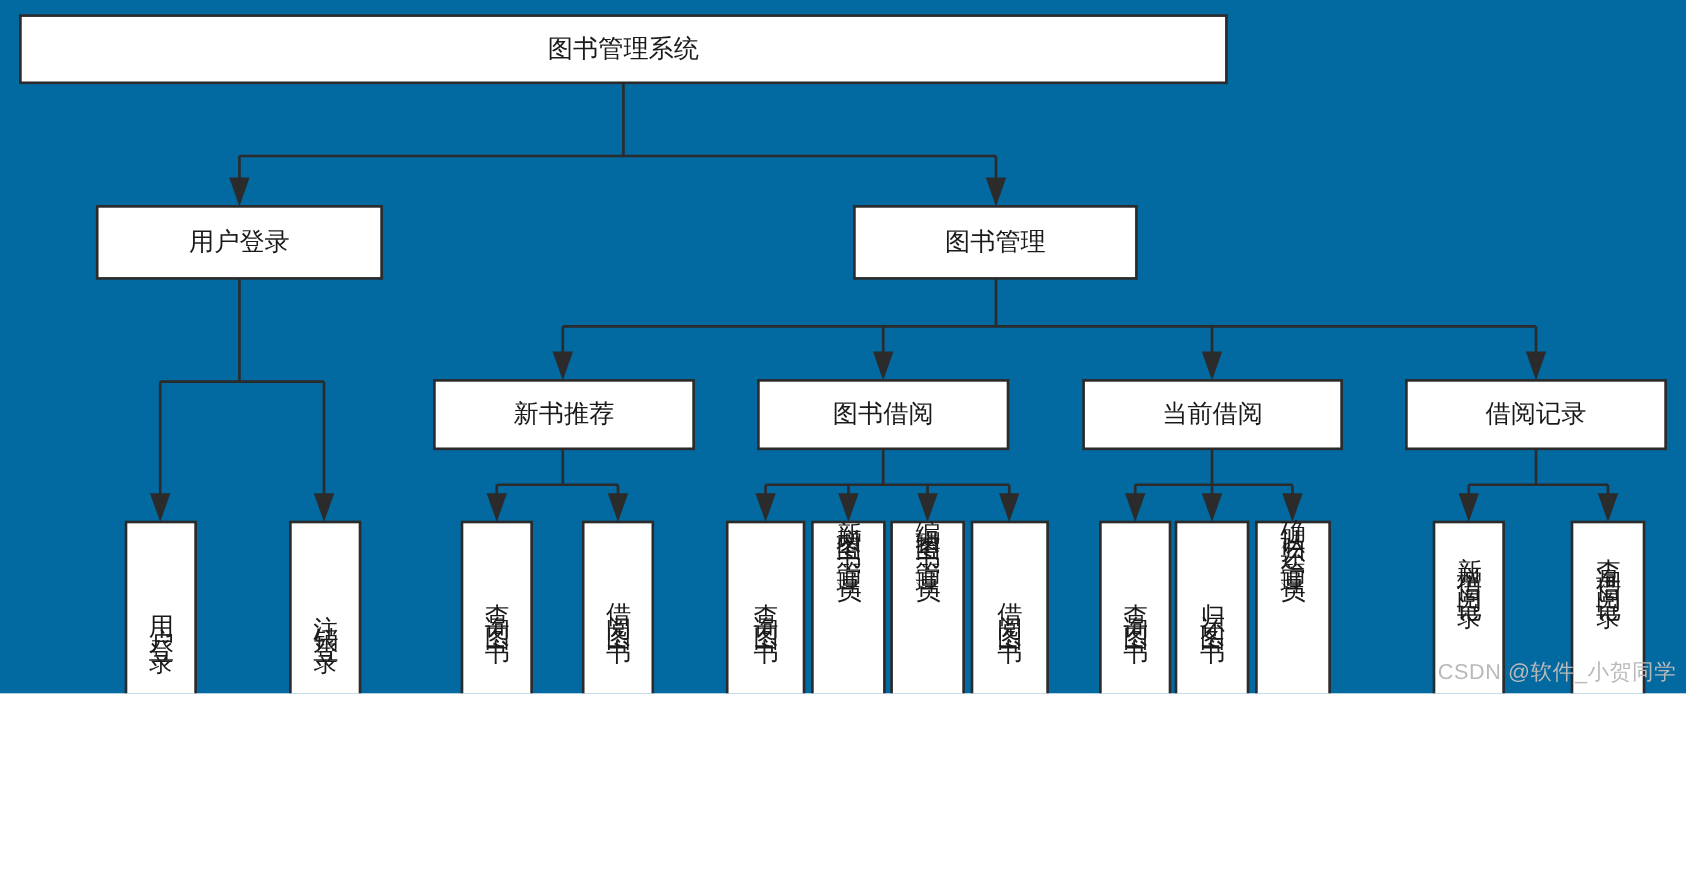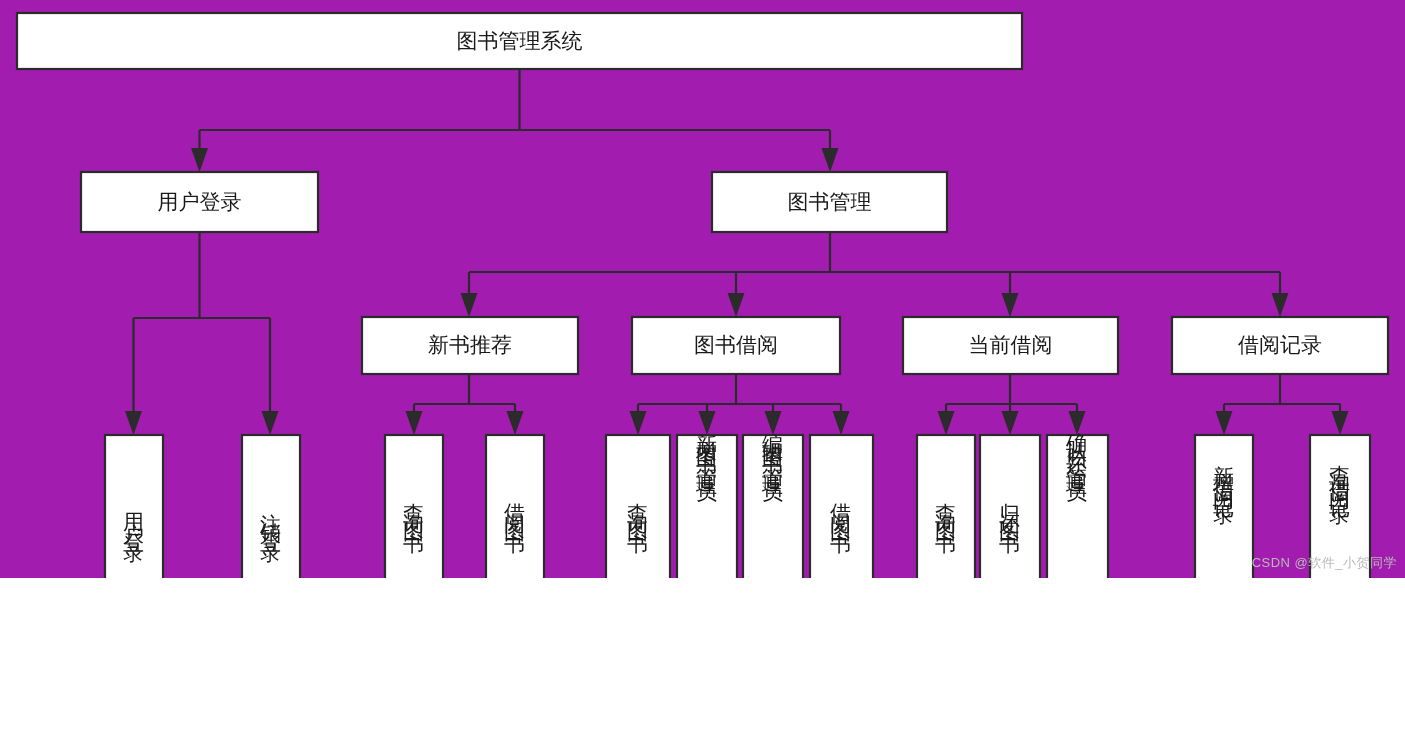--- a/index.html
+++ b/index.html
@@ -7,21 +7,21 @@
     padding: 0;
     background: #ffffff;
   }
   body {
     font-family: "Liberation Sans", "DejaVu Sans", sans-serif;
   }
   #canvas {
     position: relative;
     width: 1405px;
     height: 578px;
-    background: #a21caf;
+    background: #0369a1;
     overflow: hidden;
   }
   svg.diagram {
     position: absolute;
     left: 0;
     top: 0;
     width: 1405px;
     height: 747px;
   }
   .node-rect {
@@ -49,21 +49,21 @@
   }
   .arrow-head {
     fill: #2b2b2b;
     stroke: none;
   }
   .watermark {
     position: absolute;
     right: 8px;
     bottom: 6px;
     font-family: "Liberation Sans", "DejaVu Sans", sans-serif;
-    font-size: 13px;
+    font-size: 18px;
     color: #b9b9b9;
     letter-spacing: 0.5px;
     white-space: nowrap;
     pointer-events: none;
   }
 </style>
 </head>
 <body>
 
 <div id="canvas">

